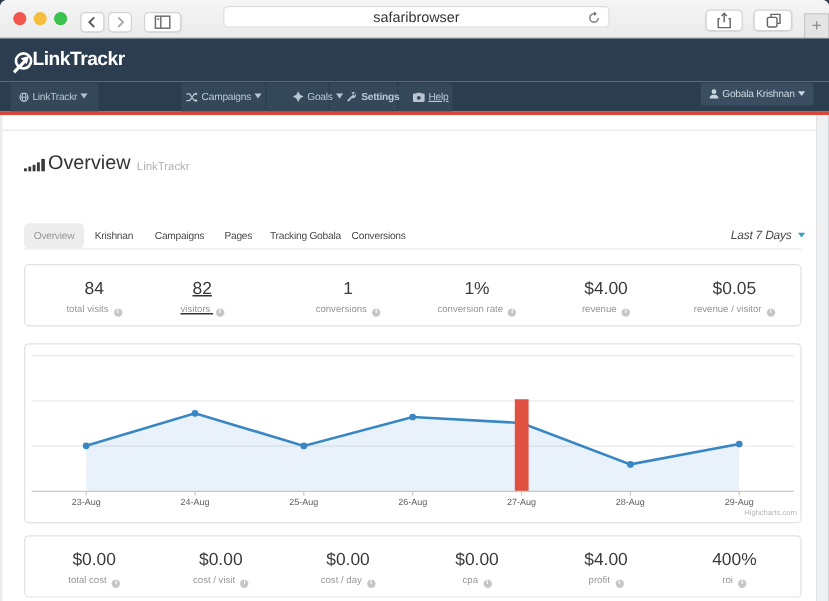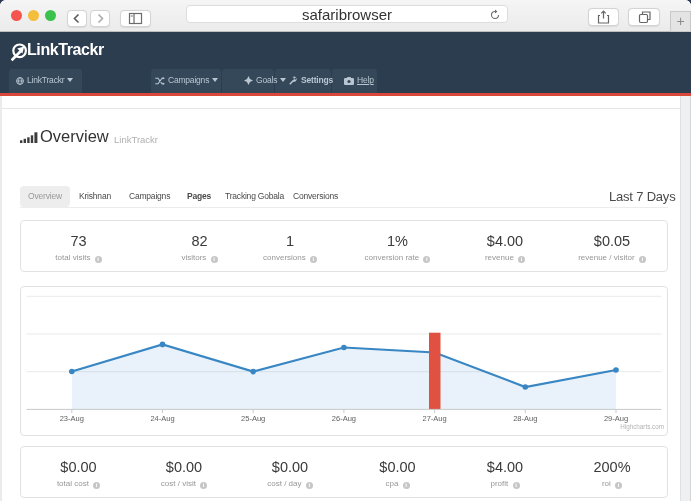--- a/index.html
+++ b/index.html
@@ -7,21 +7,21 @@
 body { font-family:"Liberation Sans", sans-serif; background:#2b3a50; position:relative; }
 .window { position:absolute; left:0; top:0; width:691px; height:501px; background:#fff; border-radius:6px 6px 0 0; overflow:hidden; }
 
 
 .toolbar { position:absolute; left:0; top:0; width:691px; height:32px; background:linear-gradient(#f5f5f5,#ebebeb); border-bottom:1px solid #bdbdbd; }
 .tl { position:absolute; width:11px; height:11px; border-radius:50%; top:10px; }
 .tl.r { left:11px; background:#f4564e; }
 .tl.y { left:28px; background:#f5bd3c; }
 .tl.g { left:45px; background:#3bc24d; }
 .tbbtn { position:absolute; top:9.5px; height:17px; background:#fff; border:1px solid #d4d4d4; border-radius:4px; box-shadow:0 0.5px 1px rgba(0,0,0,0.08); }
-.addr { position:absolute; left:186px; top:5px; width:322px; height:18px; background:#fff; border:1px solid #ddd; border-radius:4px; font-size:15px; color:#333; text-align:center; line-height:17px; }
+.addr { position:absolute; left:186px; top:5px; width:322px; height:18px; background:#fff; border:1px solid #ddd; border-radius:4px; font-size:12px; color:#333; text-align:center; line-height:17px; }
 .plusbtn { position:absolute; right:0; top:11px; width:21px; height:21px; background:#e4e4e4; border:1px solid #c8c8c8; color:#8b8b8b; font-size:14px; text-align:center; line-height:18px; }
 
 
 .siteheader { position:absolute; left:0; top:32px; width:691px; height:36px; background:#2c3d4f; }
 .logotext { position:absolute; left:27px; top:9px; color:#fff; font-size:16px; font-weight:bold; letter-spacing:-0.4px; }
 .navbar { position:absolute; left:0; top:68px; width:691px; height:25px; background:#2c3d4f; }
 .redline { position:absolute; left:0; top:93px; width:691px; height:3px; background:#d9463a; }
 .navitem { position:absolute; top:0; height:25px; color:#b9c6d2; font-size:8.5px; letter-spacing:-0.2px; line-height:25px; }
 .navtile { position:absolute; top:1px; height:24px; background:#35485a; border-radius:3px 3px 0 0; }
 .caret { display:inline-block; width:0; height:0; border-left:3.5px solid transparent; border-right:3.5px solid transparent; border-top:4px solid #b9c6d2; vertical-align:middle; margin-left:3px; margin-top:-1px; }
@@ -37,21 +37,21 @@
 .scrolledge { position:absolute; left:690px; top:96px; width:1px; height:405px; background:#d3d6d8; }
 .hdivider { position:absolute; left:2px; top:108px; width:678px; height:1px; background:#e7e7e7; }
 .h1 { position:absolute; left:40px; top:127px; font-size:16.5px; color:#333; }
 .h1small { position:absolute; left:114px; top:134px; font-size:9.5px; color:#b0b0b0; }
 .subtitle { position:absolute; left:19px; top:147px; font-size:8.5px; color:#4d4d4d; }
 
 
 .tabpill { position:absolute; left:20px; top:186px; width:50px; height:21px; background:#ededed; border-radius:4px; color:#999; font-size:8.5px; letter-spacing:-0.2px; text-align:center; line-height:21px; }
 .tab { position:absolute; top:186px; height:21px; color:#4a4a4a; font-size:8.5px; letter-spacing:-0.2px; line-height:21px; }
 .tabline { position:absolute; left:20px; top:207px; width:648px; height:1px; background:#ececec; }
-.last7 { position:absolute; left:609px; top:186px; height:21px; color:#4a4a4a; font-size:13px; letter-spacing:-0.2px; line-height:21px; }
+.last7 { position:absolute; left:609px; top:186px; height:21px; color:#4a4a4a; font-size:10px; letter-spacing:-0.2px; line-height:21px;font-style:italic; }
 .last7 .caret { border-top-color:#3a9ec4; margin-left:5px; }
 
 
 .statbox { position:absolute; left:20px; width:648px; height:52px; border:1px solid #e2e2e2; border-radius:4px; background:#fff; }
 .statcol { position:absolute; top:0; width:107px; height:52px; text-align:center; }
 .statnum { font-size:14.5px; color:#3a3a3a; margin-top:12px; }
 .statlbl { font-size:8px; color:#979797; margin-top:4px; }
 .info { display:inline-block; width:7px; height:7px; border-radius:50%; background:#c6c6c6; color:#fff; font-size:6px; line-height:7px; text-align:center; vertical-align:-1px; margin-left:2px; font-weight:bold; }
 
 
@@ -147,49 +147,55 @@
     </div>
     <div class="navitem" style="left:344px;text-decoration:underline;">
       <svg style="vertical-align:-1.5px; margin-right:3px;" width="10" height="8" viewBox="0 0 10 8">
           <rect x="0" y="1" width="10" height="7" rx="1.2" fill="#b9c6d2"></rect>
           <rect x="3" y="0" width="4" height="2" rx="0.8" fill="#b9c6d2"></rect>
           <circle cx="5" cy="4.5" r="1.6" fill="#35485a"></circle>
         </svg>Help
     </div>
 
   </div>
+  <div class="userbtn">
+    <svg style="vertical-align:-1.5px; margin-right:3px;" width="8" height="8.5" viewBox="0 0 8 8.5">
+        <circle cx="4" cy="2.4" r="2" fill="#ccd6de"></circle>
+        <path d="M0.3 8.5 C0.3 5.8 1.8 5 4 5 C6.2 5 7.7 5.8 7.7 8.5 Z" fill="#ccd6de"></path>
+      </svg>Gobala Krishnan<span class="caret"></span>
+  </div>
   <div class="redline"></div>
 
   <div class="content"></div>
   <div class="hdivider"></div>
   <svg style="position:absolute; left:19.5px; top:131.5px;" width="19" height="11" viewBox="0 0 19 11">
     <rect x="0" y="8.3" width="2.4" height="2.7" fill="#3c3c3c"></rect>
     <rect x="3.6" y="6.8" width="2.4" height="4.2" fill="#3c3c3c"></rect>
     <rect x="7.2" y="5.3" width="2.4" height="5.7" fill="#3c3c3c"></rect>
     <rect x="10.8" y="3.3" width="2.4" height="7.7" fill="#3c3c3c"></rect>
     <rect x="14.4" y="0.3" width="3" height="10.7" fill="#3c3c3c"></rect>
   </svg>
   <div class="h1">Overview</div>
   <div class="h1small">LinkTrackr</div>
 
   <div class="tabpill">Overview</div>
   <div class="tab" style="left:79px;">Krishnan</div>
   <div class="tab" style="left:129px;">Campaigns</div>
-  <div class="tab" style="left:187px;font-weight:bold;">Pages</div>
+  <div class="tab" style="left:187px;">Pages</div>
   <div class="tab" style="left:225px;">Tracking Gobala</div>
   <div class="tab" style="left:293px;">Conversions</div>
   <div class="tabline"></div>
   <div class="last7">Last 7 Days<span class="caret"></span></div>
 
   <div class="statbox" style="top:220px;">
     <div class="statcol" style="left:4px;">
-        <div class="statnum">73</div>
+        <div class="statnum">84</div>
         <div class="statlbl">total visits <span class="info">i</span></div>
       </div>
-    <div class="statcol" style="left:125px;">
+    <div class="statcol" style="left:94px;text-decoration:underline;">
         <div class="statnum">82</div>
         <div class="statlbl">visitors <span class="info">i</span></div>
       </div>
     <div class="statcol" style="left:215.5px;">
         <div class="statnum">1</div>
         <div class="statlbl">conversions <span class="info">i</span></div>
       </div>
     <div class="statcol" style="left:323px;">
         <div class="statnum">1%</div>
         <div class="statlbl">conversion rate <span class="info">i</span></div>
@@ -251,21 +257,21 @@
       </div>
     <div class="statcol" style="left:323px;">
         <div class="statnum">$0.00</div>
         <div class="statlbl">cpa <span class="info">i</span></div>
       </div>
     <div class="statcol" style="left:430.5px;">
         <div class="statnum">$4.00</div>
         <div class="statlbl">profit <span class="info">i</span></div>
       </div>
     <div class="statcol" style="left:537.5px;">
-        <div class="statnum">200%</div>
+        <div class="statnum">400%</div>
         <div class="statlbl">roi <span class="info">i</span></div>
       </div>
   </div>
 
   <div class="leftstrip"></div>
   <div class="scrollstrip"></div>
   <div class="scrolledge"></div>
 </div>
 
 </body></html>

